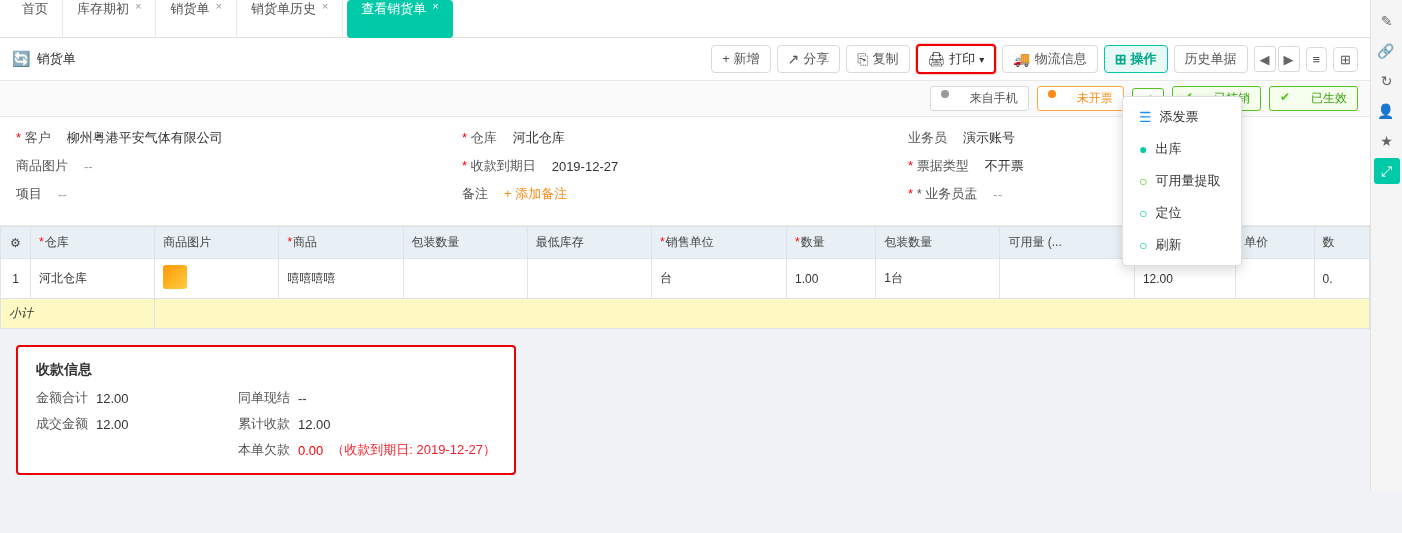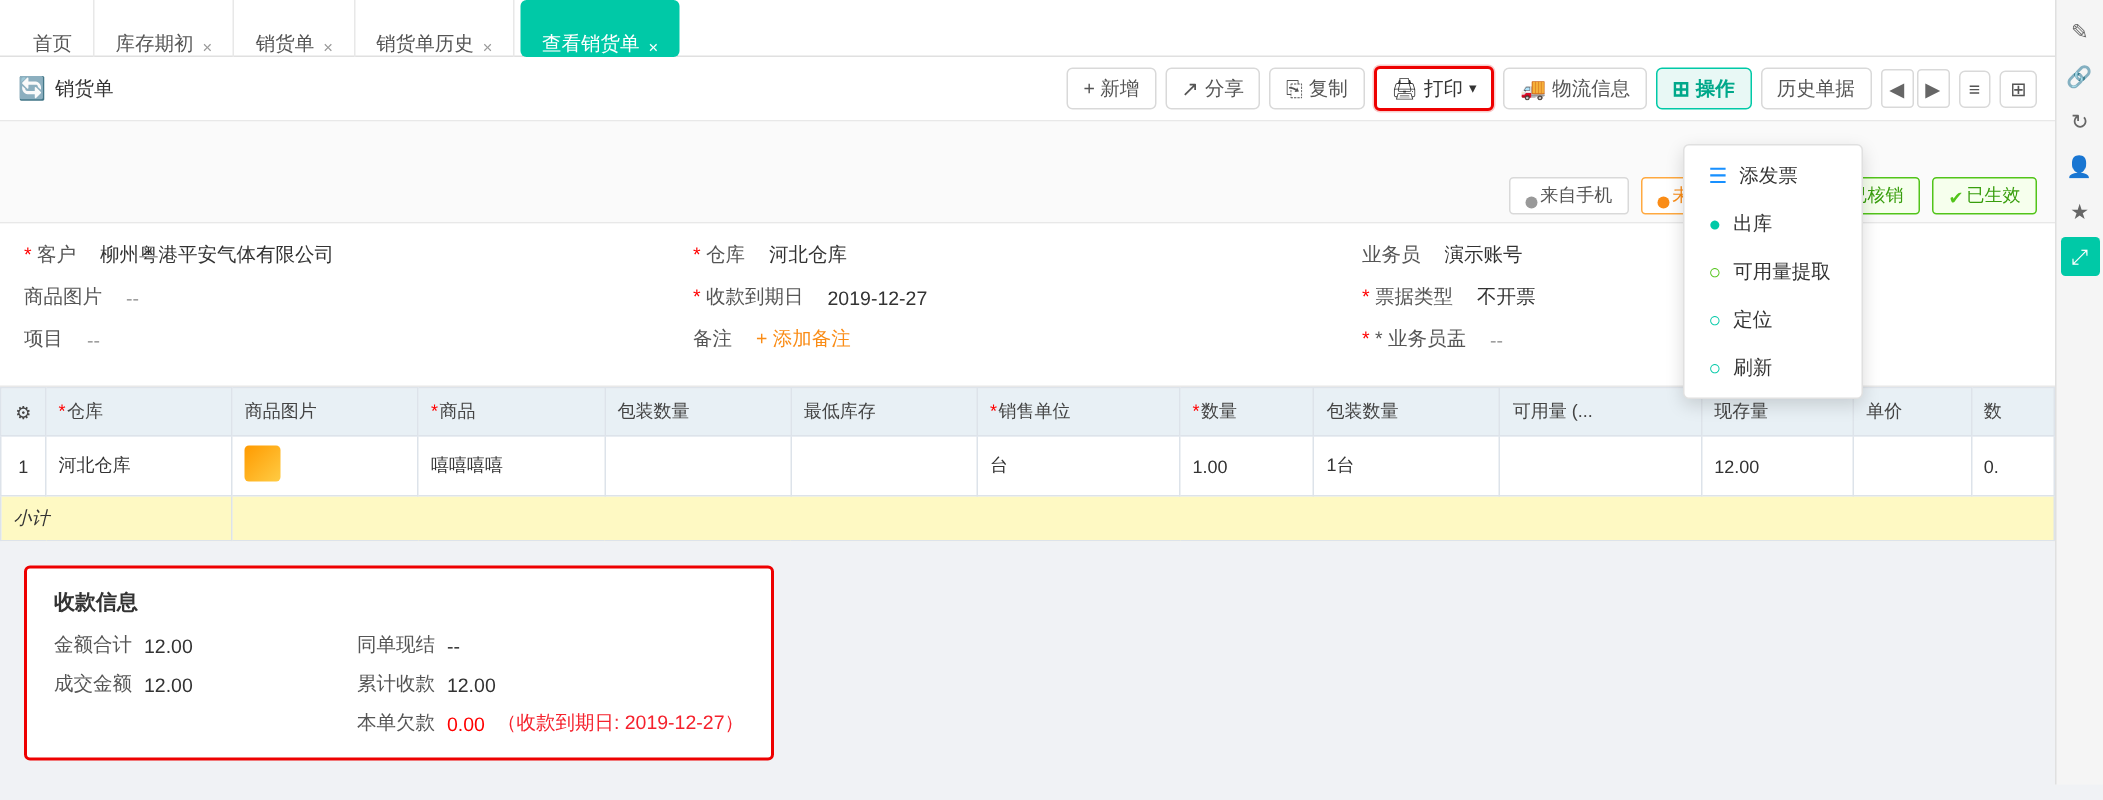--- a/index.html
+++ b/index.html
@@ -5,21 +5,21 @@
     * { box-sizing: border-box; margin: 0; padding: 0; }
     body { font-family: "Microsoft YaHei", "PingFang SC", sans-serif; font-size: 13px; background: #f0f2f5; color: #333; }
 
     
     .tab-bar {
       display: flex; align-items: center; background: #fff;
       border-bottom: 1px solid #e0e0e0; padding: 0 8px;
       height: 38px; position: relative;
     }
     .tab-item {
-      display: flex; align-items: flex-end; padding: 0 14px;
+      display: flex; align-items: flex-start; padding: 0 14px;
       height: 38px; cursor: pointer; font-size: 13px;
       color: #555; border-right: 1px solid #e8e8e8;
       white-space: nowrap;
     }
     .tab-item .tab-close {
       margin-left: 6px; color: #999; font-size: 11px; cursor: pointer;
     }
     .tab-item.highlighted {
       background: #00c9a7; color: #fff; border-radius: 4px;
       margin: 0 4px; border-right: none;
@@ -73,24 +73,24 @@
     .field-label.required::before { content: "* "; color: #f00; }
     .field-value { color: #333; font-size: 13px; }
     .field-value.dash { color: #999; }
 
     
     .sub-toolbar {
       display: flex; align-items: center; background: #fafafa;
       border-bottom: 1px solid #e8e8e8; padding: 5px 12px; gap: 8px;
     }
     .sub-btn {
-      display: flex; align-items: flex-end; gap: 2px;
+      display: flex; align-items: flex-start; gap: 21px;
       padding: 3px 10px; border: 1px solid #d9d9d9;
       border-radius: 3px; background: #fff; cursor: pointer;
-      font-size: 12px; color: #555; margin-top: 32px;
+      font-size: 12px; color: #555;
     }
     .sub-btn .dot { width: 8px; height: 8px; border-radius: 50%; display: inline-block; }
     .dot-gray { background: #999; }
     .dot-orange { background: #fa8c16; }
 
     
     .table-wrap { overflow-x: auto; background: #fff; }
     table { width: 100%; border-collapse: collapse; font-size: 12px; }
     thead th {
       background: #e8f0f5; padding: 7px 8px; text-align: left;

